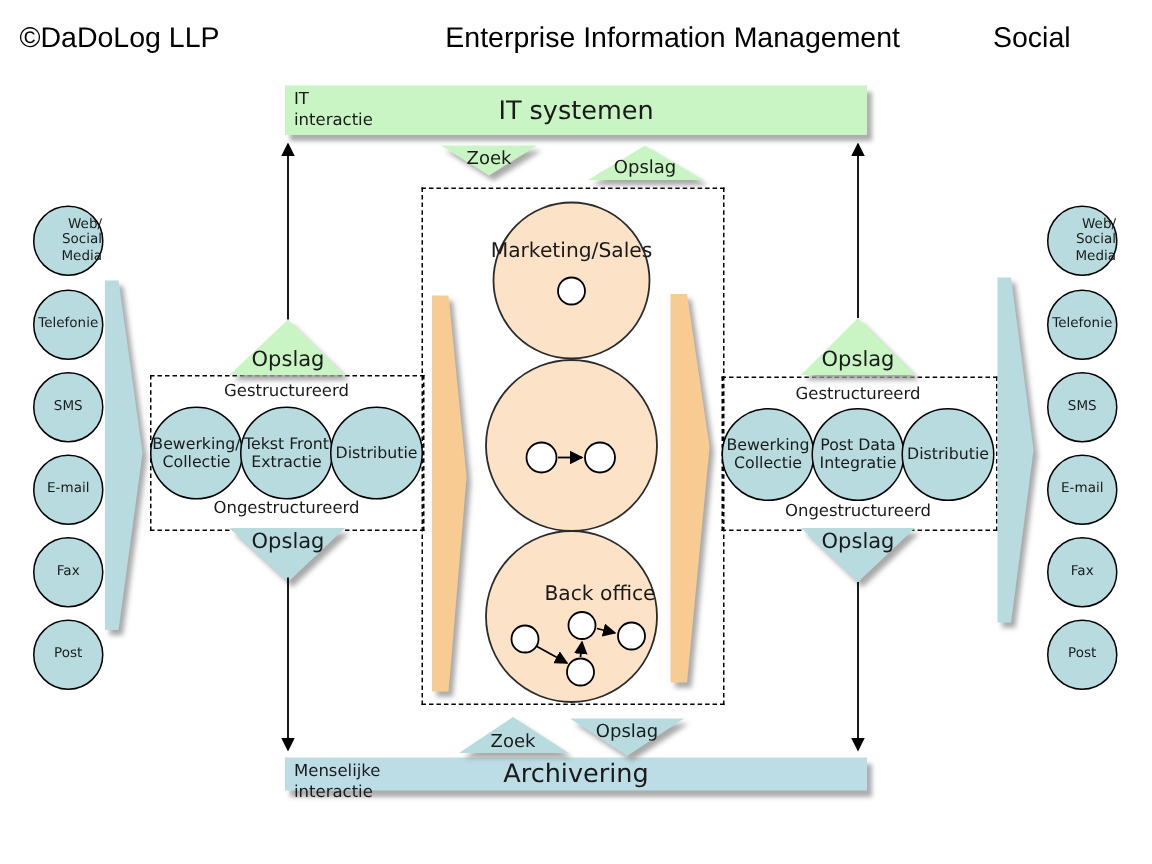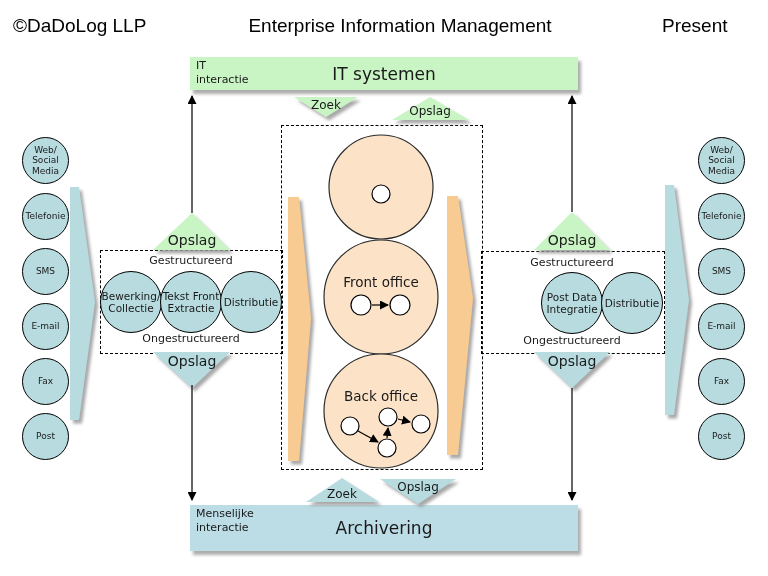--- a/index.html
+++ b/index.html
@@ -1,25 +1,25 @@
 <!DOCTYPE html>
 <html><head>
 <meta charset="utf-8">
 <style>
   html,body{margin:0;padding:0;background:#fff;}
   .stage{position:relative;width:768px;height:576px;background:#fff;
          font-family:"DejaVu Sans",sans-serif;color:#1a1a1a;overflow:hidden;}
   .hdr{position:absolute;font-family:"Liberation Sans",sans-serif;font-size:19px;color:#000;white-space:nowrap;}
-  .hdr.title{left:200px;top:15px;width:400px;text-align:center;}
+  .hdr.title{left:200px;top:15px;width:400px;text-align:right;}
   .hdr.copyright{left:13px;top:15px;}
   .hdr.present{left:662px;top:15px;}
 
   .bar{position:absolute;box-shadow:3px 4px 3px #adadad;}
   .top-bar{left:190px;top:57px;width:388px;height:33px;background:#c9f4c3;}
-  .bottom-bar{left:190px;top:505px;width:388px;height:46px;background:#bcdde6;}
+  .bottom-bar{left:190px;top:505px;width:388px;height:22px;background:#bcdde6;}
   .bar-label{position:absolute;inset:0;display:flex;align-items:center;justify-content:center;font-size:17px;}
   .corner{position:absolute;left:6px;top:2px;width:64px;font-size:11px;line-height:1.25;}
 
   .dash{position:absolute;border:1px dashed #000;}
   .box-left{left:100px;top:250px;width:181px;height:102px;}
   .box-center{left:281px;top:125px;width:200px;height:343px;}
   .box-right{left:481px;top:251px;width:182px;height:101px;}
 
   svg.shapes{position:absolute;left:0;top:0;}
   .green{fill:#c9f4c3;}
@@ -31,31 +31,31 @@
   .flow{stroke:#000;stroke-width:1.2;fill:none;}
 
   .lbl{position:absolute;text-align:center;}
   .f13{font-size:12px;}
   .f14{font-size:14px;}
   .f11{font-size:11px;}
   .office{font-size:13.5px;width:130px;}
 
   .circle{position:absolute;border:1px solid #000;border-radius:50%;background:#b7dbdf;
           display:flex;align-items:center;justify-content:center;text-align:center;box-sizing:border-box;}
-  .chan{width:47px;height:47px;font-size:9px;line-height:1.15;}
+  .chan{width:47px;height:47px;font-size:9px;line-height:1.15;text-align:right;}
   .proc{width:62px;height:62px;font-size:10.5px;line-height:1.15;}
 </style>
 </head>
 <body>
 
 <div class="stage">
 
   <div class="hdr copyright">©DaDoLog LLP</div>
   <div class="hdr title">Enterprise Information Management</div>
-  <div class="hdr present">Present</div>
+  <div class="hdr present">Social</div>
 
   <div class="bar top-bar">
     <div class="corner">IT interactie</div>
     <div class="bar-label">IT systemen</div>
   </div>
   <div class="bar bottom-bar">
     <div class="corner">Menselijke interactie</div>
     <div class="bar-label">Archivering</div>
   </div>
 
@@ -118,27 +118,28 @@
   <div class="lbl f14" style="left:540px;top:232px;width:64px;">Opslag</div>
   <div class="lbl f14" style="left:540px;top:353px;width:64px;">Opslag</div>
   <div class="lbl f13" style="left:312px;top:487px;width:60px;">Zoek</div>
   <div class="lbl f13" style="left:388px;top:480px;width:60px;">Opslag</div>
 
   <div class="lbl f11" style="left:111px;top:254px;width:160px;">Gestructureerd</div>
   <div class="lbl f11" style="left:111px;top:332px;width:160px;">Ongestructureerd</div>
   <div class="lbl f11" style="left:492px;top:256px;width:160px;">Gestructureerd</div>
   <div class="lbl f11" style="left:492px;top:334px;width:160px;">Ongestructureerd</div>
 
-  <div class="lbl office" style="left:316px;top:274px;">Front office</div>
-  <div class="lbl office" style="left:316px;top:388px;">Back office</div>
+  <div class="lbl office" style="left:316px;top:159px;">Marketing/Sales</div>
+  <div class="lbl office" style="left:335px;top:388px;">Back office</div>
 
   <div class="circle proc" style="left:100px;top:271px;">Bewerking/ Collectie</div>
   <div class="circle proc" style="left:160px;top:271px;">Tekst Front Extractie</div>
   <div class="circle proc" style="left:220px;top:271px;">Distributie</div>
 
+  <div class="circle proc" style="left:481px;top:272px;">Bewerking Collectie</div>
   <div class="circle proc" style="left:541px;top:272px;">Post Data Integratie</div>
   <div class="circle proc" style="left:601px;top:272px;">Distributie</div>
 
   <div class="circle chan" style="left:22px;top:137px;">Web/ Social Media</div>
   <div class="circle chan" style="left:22px;top:193px;">Telefonie</div>
   <div class="circle chan" style="left:22px;top:248px;">SMS</div>
   <div class="circle chan" style="left:22px;top:303px;">E-mail</div>
   <div class="circle chan" style="left:22px;top:358px;">Fax</div>
   <div class="circle chan" style="left:22px;top:413px;">Post</div>
 

